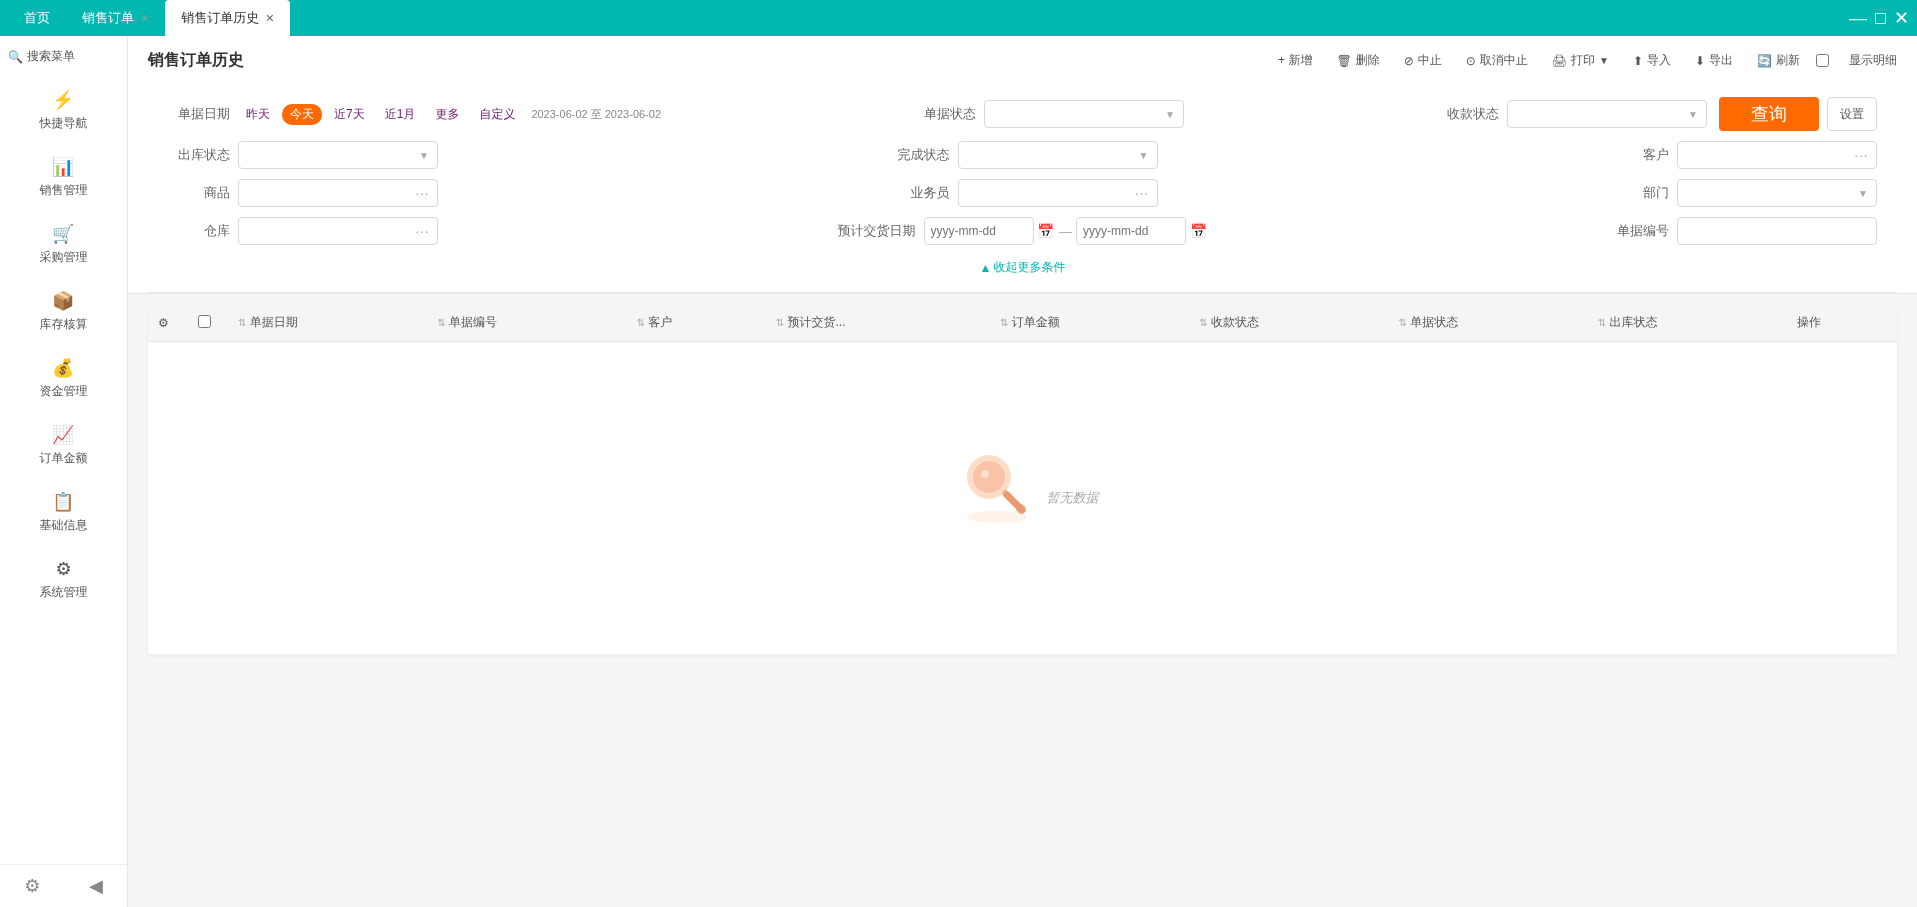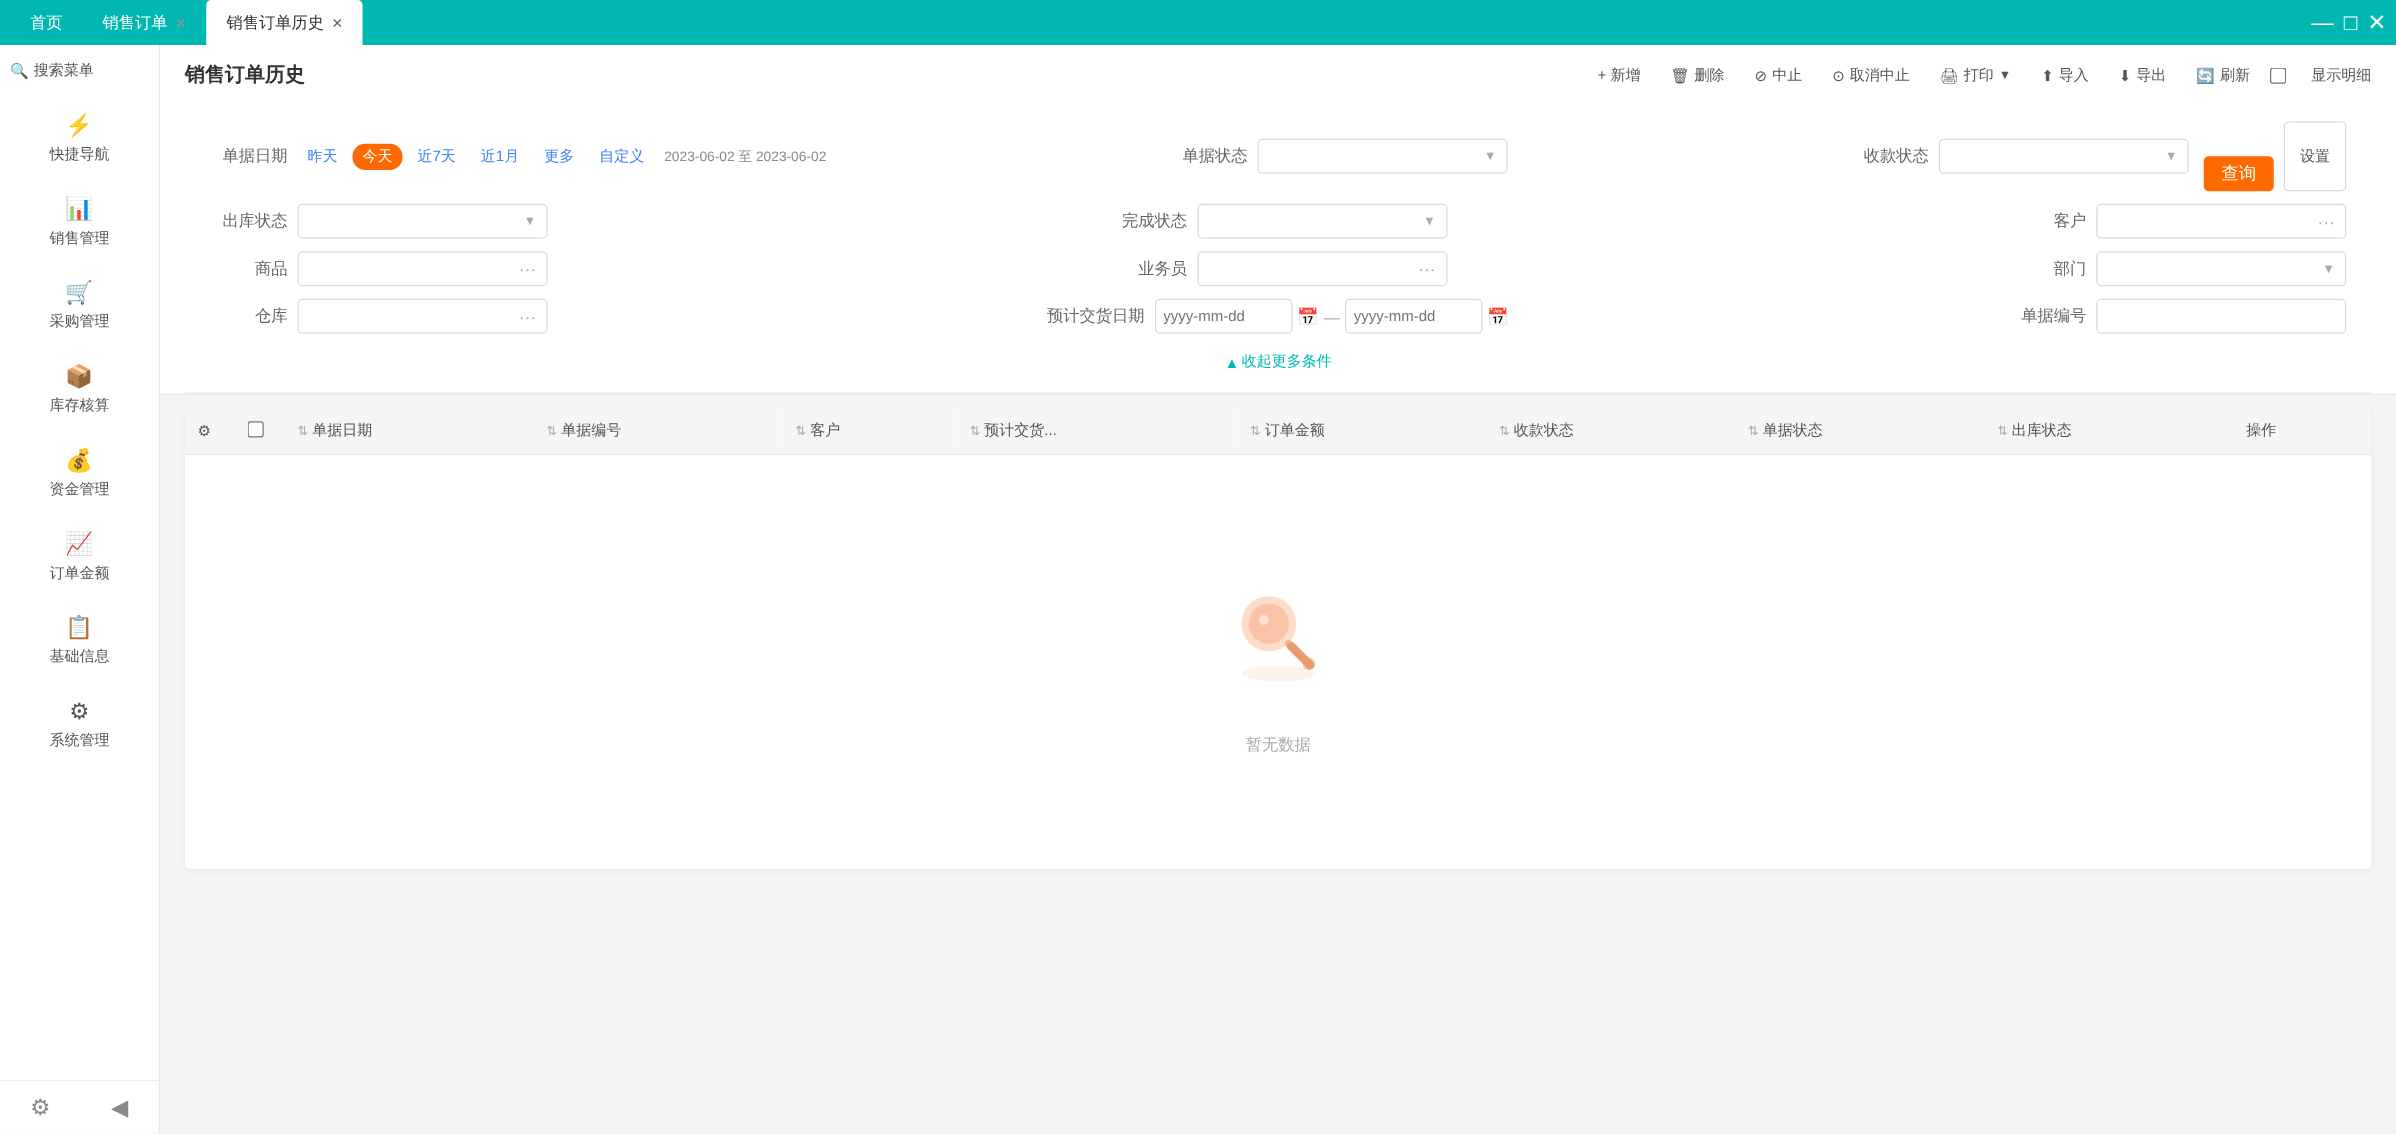--- a/index.html
+++ b/index.html
@@ -28,53 +28,53 @@
 
     
     .main { flex: 1; display: flex; flex-direction: column; overflow: hidden; background: #f5f5f5; }
 
     
     .page-header { background: #fff; padding: 12px 20px 0 20px; border-bottom: 1px solid #e8e8e8; flex-shrink: 0; }
     .page-title-row { display: flex; align-items: center; justify-content: space-between; margin-bottom: 12px; }
     .page-title { font-size: 16px; font-weight: bold; color: #333; }
     .toolbar { display: flex; align-items: center; gap: 8px; }
     .toolbar-btn { display: flex; align-items: center; gap: 4px; font-size: 12px; color: #555; cursor: pointer; padding: 4px 8px; border: none; background: none; }
-    .toolbar-btn.primary { background: #ff6a00; color: #fff; border-radius: 4px; padding: 5px 14px; font-size: 14px; margin-top: 28px; }
+    .toolbar-btn.primary { background: #ff6a00; color: #fff; border-radius: 4px; padding: 5px 32px; font-size: 18px; }
     .display-toggle { display: flex; align-items: center; gap: 20px; font-size: 12px; color: #555; }
     .display-toggle input { cursor: pointer; }
 
     
     .filter-area { padding: 12px 20px; background: #fff; border-bottom: 1px solid #e8e8e8; flex-shrink: 0; }
     .filter-row { display: flex; align-items: center; gap: 0; margin-bottom: 10px; }
     .filter-label { color: #666; min-width: 70px; text-align: right; padding-right: 8px; font-size: 13px; flex-shrink: 0; }
     .filter-input { border: 1px solid #d9d9d9; border-radius: 4px; padding: 4px 8px; font-size: 12px; color: #333; height: 28px; min-width: 120px; }
     .filter-select { border: 1px solid #d9d9d9; border-radius: 4px; padding: 4px 8px; font-size: 12px; color: #333; height: 28px; display: flex; align-items: center; justify-content: space-between; background: #fff; cursor: pointer; min-width: 180px; }
     .filter-select .arrow { color: #aaa; font-size: 10px; }
     .date-tag-group { display: flex; align-items: center; gap: 4px; }
-    .date-tag { padding: 2px 8px; border-radius: 10px; font-size: 12px; cursor: pointer; color: #3b82f6; }
+    .date-tag { padding: 2px 8px; border-radius: 10px; font-size: 12px; cursor: pointer; color: #701a75; }
     .date-tag.active { background: #ff6a00; color: #fff; border-radius: 10px; }
     .date-sub { font-size: 11px; color: #888; margin-left: 4px; }
     .filter-more-link { color: #00b8b0; font-size: 12px; cursor: pointer; display: flex; align-items: center; gap: 2px; justify-content: center; padding: 4px 0; }
     .filter-dots { color: #aaa; cursor: pointer; font-size: 14px; margin-left: 4px; }
     .date-range-inputs { display: flex; align-items: center; gap: 4px; justify-content: space-between; }
     .date-range-input { border: 1px solid #d9d9d9; border-radius: 4px; padding: 4px 6px; font-size: 12px; color: #aaa; height: 28px; width: 110px; }
     .cal-icon { color: #aaa; font-size: 14px; cursor: pointer; }
     .dash { color: #aaa; }
 
     
     .table-area { flex: 1; overflow: auto; padding: 10px 20px; background: #f5f5f5; }
     .data-table { width: 100%; border-collapse: collapse; background: #fff; border-radius: 4px; overflow: hidden; box-shadow: 0 1px 4px rgba(0,0,0,0.05); }
     .data-table thead tr { background: #f5f5f5; border-bottom: 1px solid #e8e8e8; }
     .data-table th { padding: 10px 10px; font-size: 12px; color: #555; font-weight: normal; text-align: left; white-space: nowrap; border-bottom: 1px solid #e8e8e8; }
     .data-table th .sort-icon { color: #aaa; font-size: 10px; cursor: pointer; }
     .data-table td { padding: 10px 10px; font-size: 12px; color: #333; border-bottom: 1px solid #f0f0f0; }
     .th-gear { width: 40px; text-align: center; }
     .th-checkbox { width: 40px; text-align: center; }
     .th-ops { text-align: right; padding-right: 16px; }
-    .empty-state { display: flex; flex-direction: column; align-items: center; justify-content: center; padding: 80px 0; background: #fff; }
+    .empty-state { display: flex; flex-direction: row; align-items: center; justify-content: center; padding: 80px 0; background: #fff; font-style: italic; }
     .empty-icon { font-size: 80px; margin-bottom: 16px; }
     .empty-text { color: #aaa; font-size: 13px; }
 
     
     .pagination-bar { background: #fff; border-top: 1px solid #e8e8e8; padding: 10px 20px; display: flex; align-items: center; justify-content: flex-end; gap: 8px; font-size: 13px; flex-shrink: 0; }
     .pagination-select { border: 1px solid #d9d9d9; border-radius: 4px; padding: 2px 6px; font-size: 12px; }
     .pagination-btn { border: 1px solid #d9d9d9; border-radius: 4px; padding: 2px 8px; cursor: pointer; background: #fff; font-size: 12px; }
     .pagination-input { border: 1px solid #d9d9d9; border-radius: 4px; padding: 2px 6px; font-size: 12px; width: 36px; text-align: center; }
     .pagination-info { color: #666; }
   </style>

